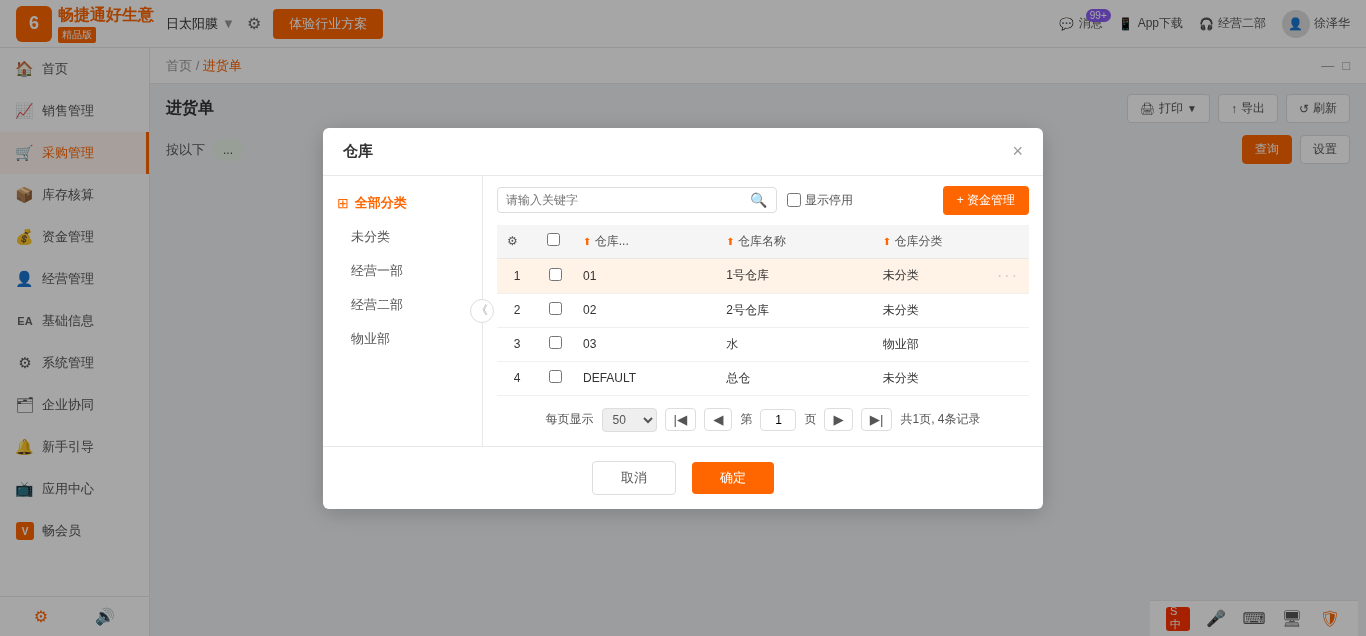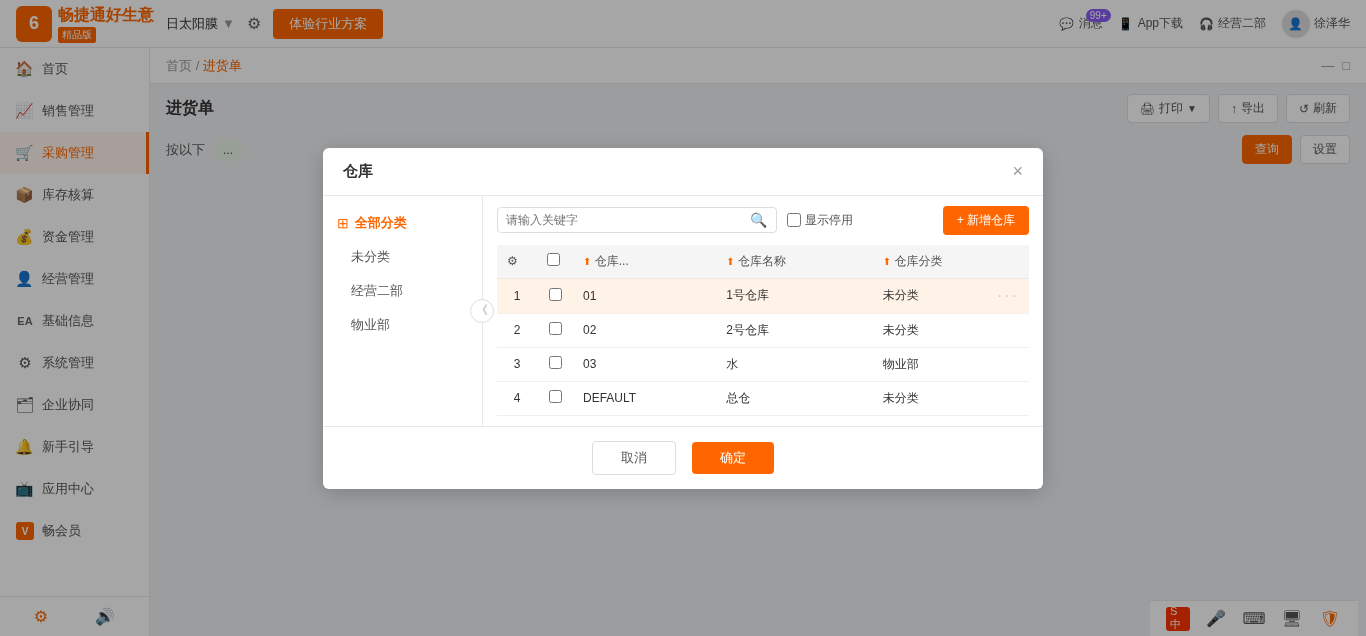--- a/index.html
+++ b/index.html
@@ -244,37 +244,38 @@
     </div>
 
     <div class="modal-body">
 
       <div class="category-panel">
         <div class="cat-header">
           <span class="cat-icon">⊞</span>
           <span class="cat-title">全部分类</span>
         </div>
         <div class="cat-item">未分类</div>
+        <div class="cat-item">经营一部</div>
         <div class="cat-item">经营二部</div>
         <div class="cat-item">物业部</div>
         <div class="collapse-btn">《</div>
       </div>
 
       <div class="table-panel">
 
         <div class="table-toolbar">
           <div class="search-input">
             <input type="text" placeholder="请输入关键字" style="">
             <span class="search-icon">🔍</span>
           </div>
           <label class="show-disabled">
             <input type="checkbox" class="checkbox" style="">
             <span>显示停用</span>
           </label>
-          <button class="btn-add">+ 新增仓库</button>
+          <button class="btn-add">+ 资金管理</button>
         </div>
 
         <table class="data-table">
           <thead>
             <tr>
               <th class="col-actions">
                 <span>⚙</span>
               </th>
               <th class="col-check">
                 <input type="checkbox" style="">
@@ -329,20 +330,36 @@
               <td class="col-check">
                 <input type="checkbox" style="">
               </td>
               <td>DEFAULT</td>
               <td>总仓</td>
               <td>未分类</td>
             </tr>
           </tbody>
         </table>
 
+        <div class="pagination">
+          <span>每页显示</span>
+          <select class="page-select">
+            <option>50</option>
+            <option>100</option>
+            <option>200</option>
+          </select>
+          <button class="page-btn">|◀</button>
+          <button class="page-btn">◀</button>
+          <span>第</span>
+          <input type="text" class="page-input" value="1" style="">
+          <span>页</span>
+          <button class="page-btn">▶</button>
+          <button class="page-btn">▶|</button>
+          <span>共1页, 4条记录</span>
+        </div>
       </div>
     </div>
 
     <div class="modal-footer">
       <button class="btn-cancel">取消</button>
       <button class="btn-confirm">确定</button>
     </div>
   </div>
 </div>
 

